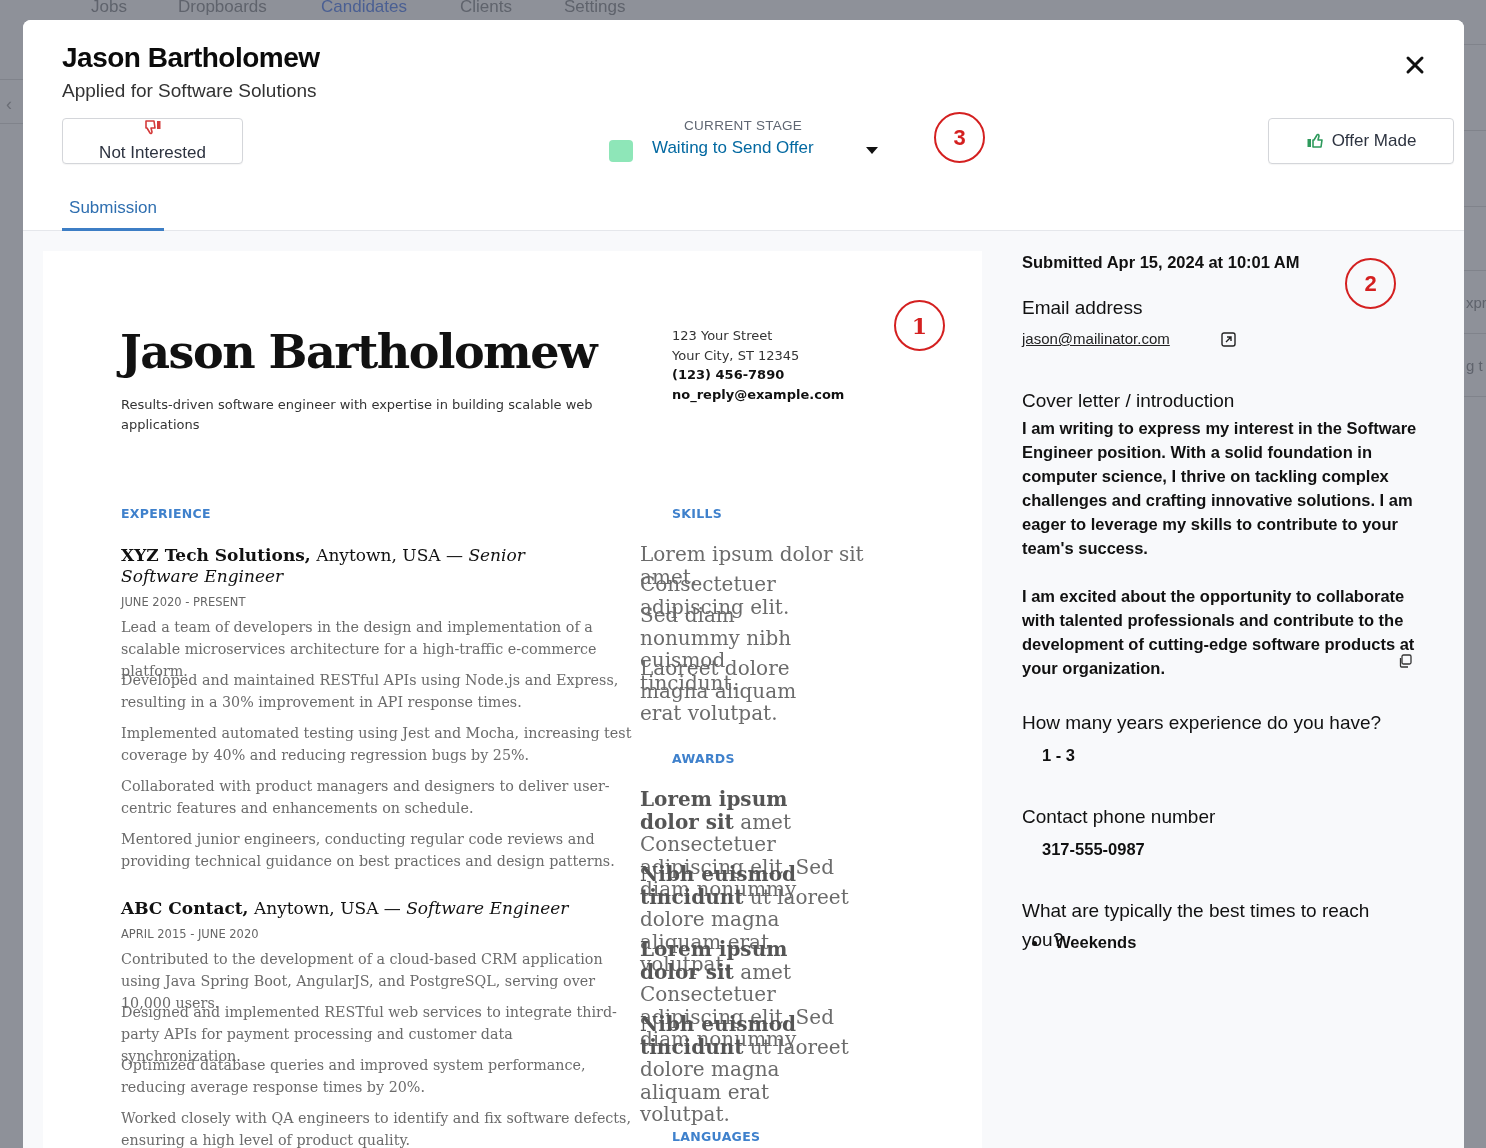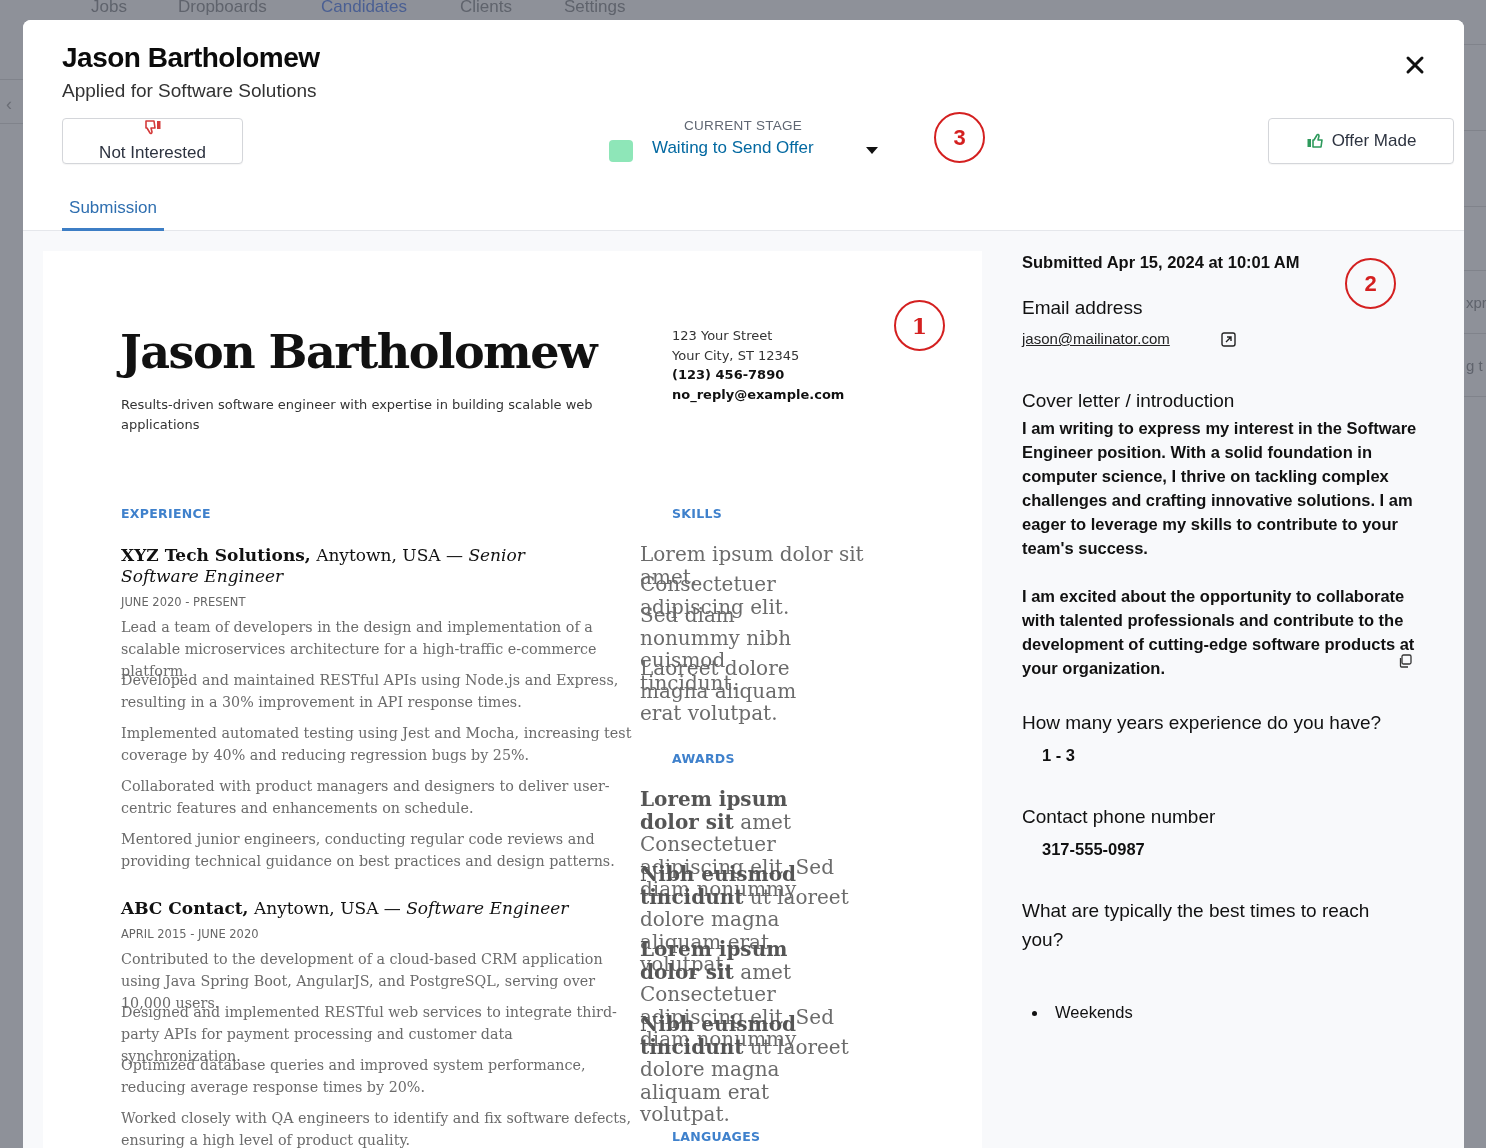--- a/index.html
+++ b/index.html
@@ -54,21 +54,21 @@
   
   .details { position: absolute; left: 999px; top: 0; width: 420px; font-family: "Liberation Sans", sans-serif; }
   .d-submitted { position: absolute; left: 0; top: 22px; font-size: 16.5px; font-weight: 700; color: #111; white-space: nowrap; }
   .d-label { position: absolute; left: 0; font-size: 19px; color: #111; width: 400px; line-height: 29px; }
   .d-value { position: absolute; left: 0; font-size: 16.5px; font-weight: 700; color: #111; width: 400px; margin-left: 20px; }
   .d-email { position: absolute; left: 0; top: 99px; font-size: 15px; color: #222; text-decoration: underline; cursor: pointer; }
   .d-ext-icon { position: absolute; left: 199px; top: 101px; width: 15px; height: 15px; cursor: pointer; }
   .d-cover { position: absolute; left: 0; top: 185px; width: 400px; font-size: 16.5px; font-weight: 700; line-height: 24px; color: #111; }
   .d-cover p + p { margin-top: 24px; }
   .d-copy-icon { position: absolute; left: 376px; top: 423px; width: 14px; height: 14px; cursor: pointer; }
-  .d-list { position: absolute; left: 0; top: 772px; font-size: 16.5px; font-weight: 400; color: #111; }
+  .d-list { position: absolute; left: 0; top: 702px; font-size: 16.5px; font-weight: 700; color: #111; }
   .d-list li { list-style: none; position: relative; padding-left: 33px; }
   .d-list li::before { content: ""; position: absolute; left: 10px; top: 8px; width: 5px; height: 5px; border-radius: 50%; background: #111; }
 </style>
 </head>
 <body>
 
 <div class="bg-nav">
   <span style="left:91px">Jobs</span>
   <span style="left:178px">Dropboards</span>
   <span class="active" style="left:321px">Candidates</span>

